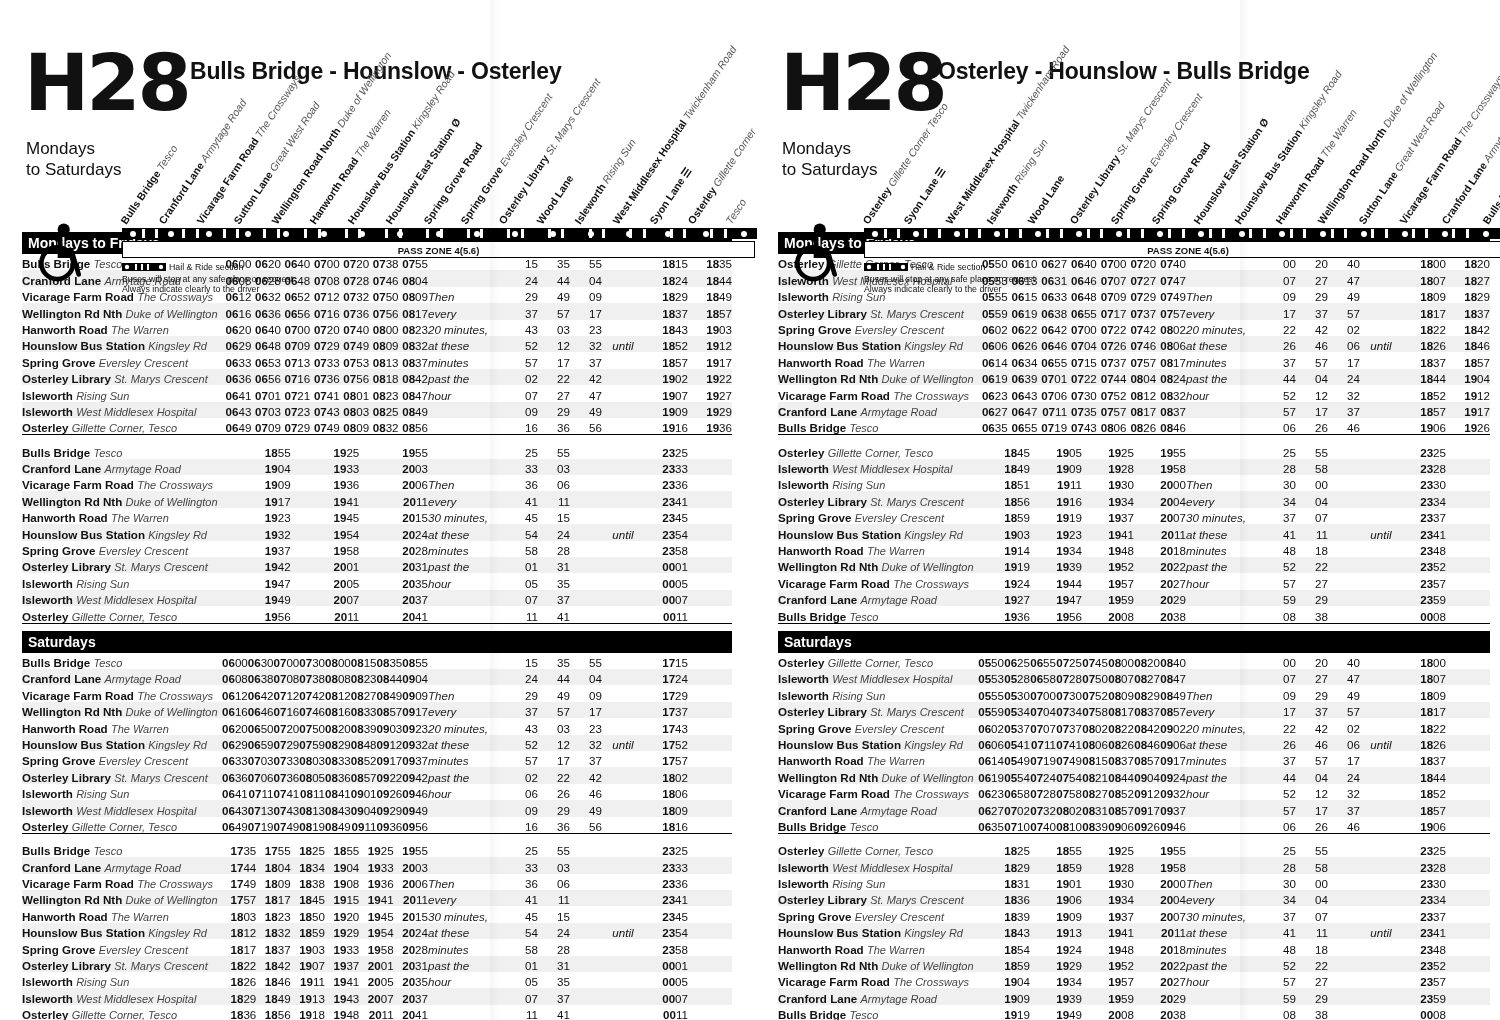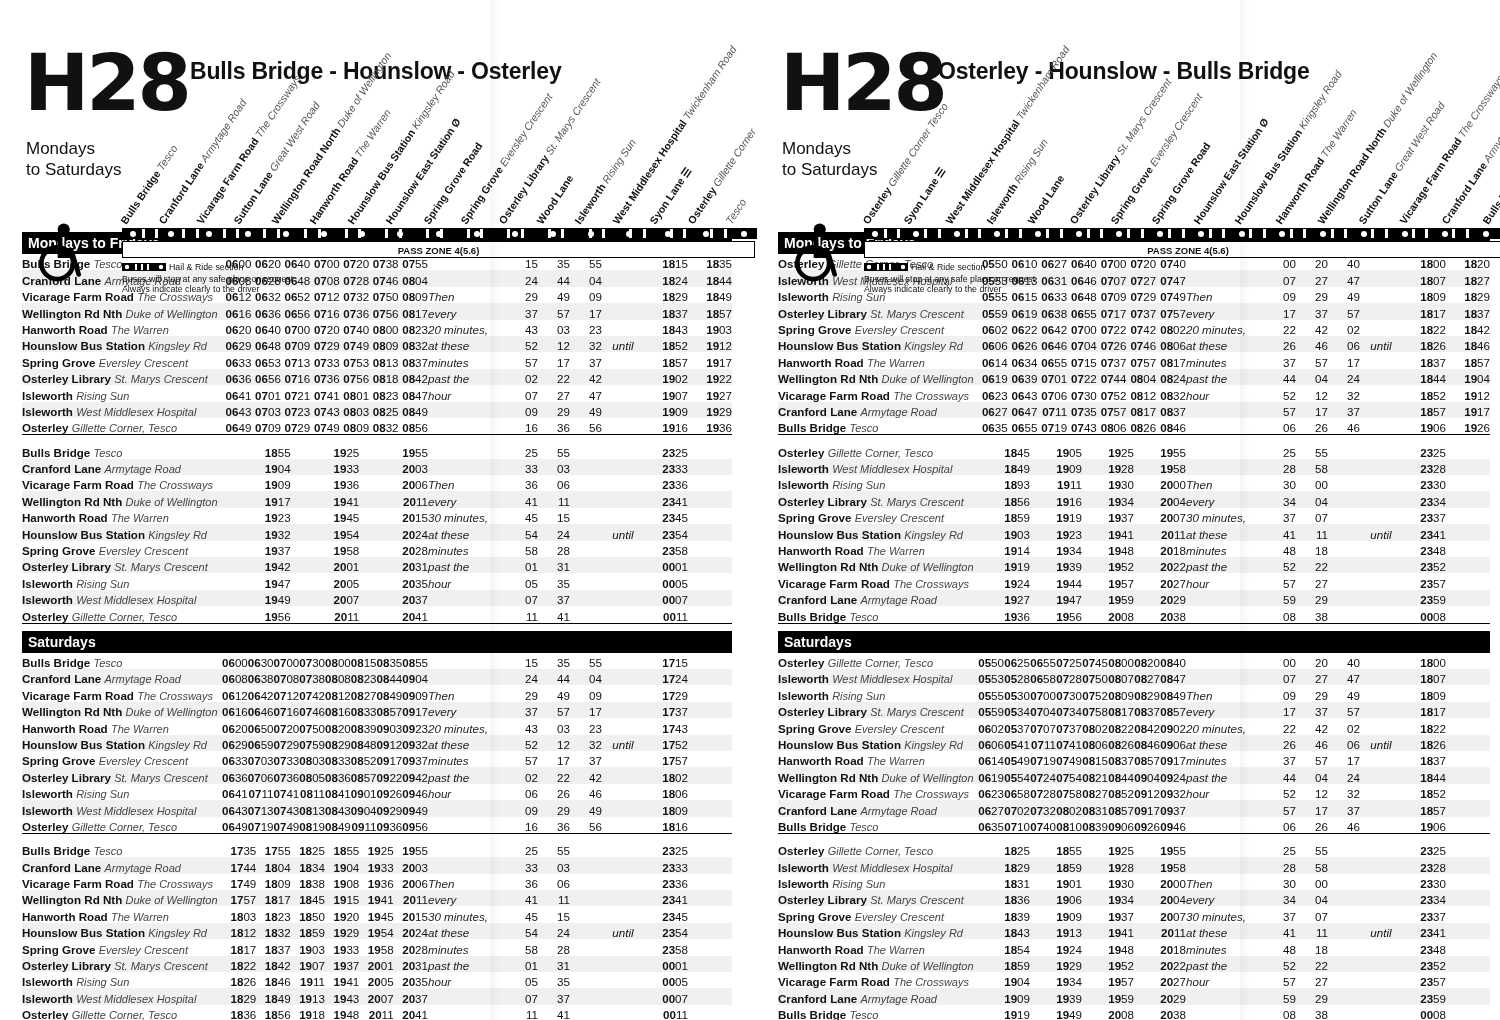--- a/index.html
+++ b/index.html
@@ -1336,21 +1336,21 @@
             <td class="note"></td>
             <td class="mm">28</td>
             <td class="mm">58</td>
             <td class="mm"></td>
             <td class="until"></td>
             <td class="t"><b>23</b><span class="m">28</span></td>
             <td class="t"></td>
           </tr>
           <tr class="">
             <td class="stop"><b>Isleworth</b> <i>Rising Sun</i></td>
-            <td class="t"><b>18</b><span class="m">93</span></td>
+            <td class="t"><b>18</b><span class="m">51</span></td>
             <td class="t"><b>19</b><span class="m">11</span></td>
             <td class="t"><b>19</b><span class="m">30</span></td>
             <td class="t"><b>20</b><span class="m">00</span></td>
             <td class="note">Then</td>
             <td class="mm">30</td>
             <td class="mm">00</td>
             <td class="mm"></td>
             <td class="until"></td>
             <td class="t"><b>23</b><span class="m">30</span></td>
             <td class="t"></td>

